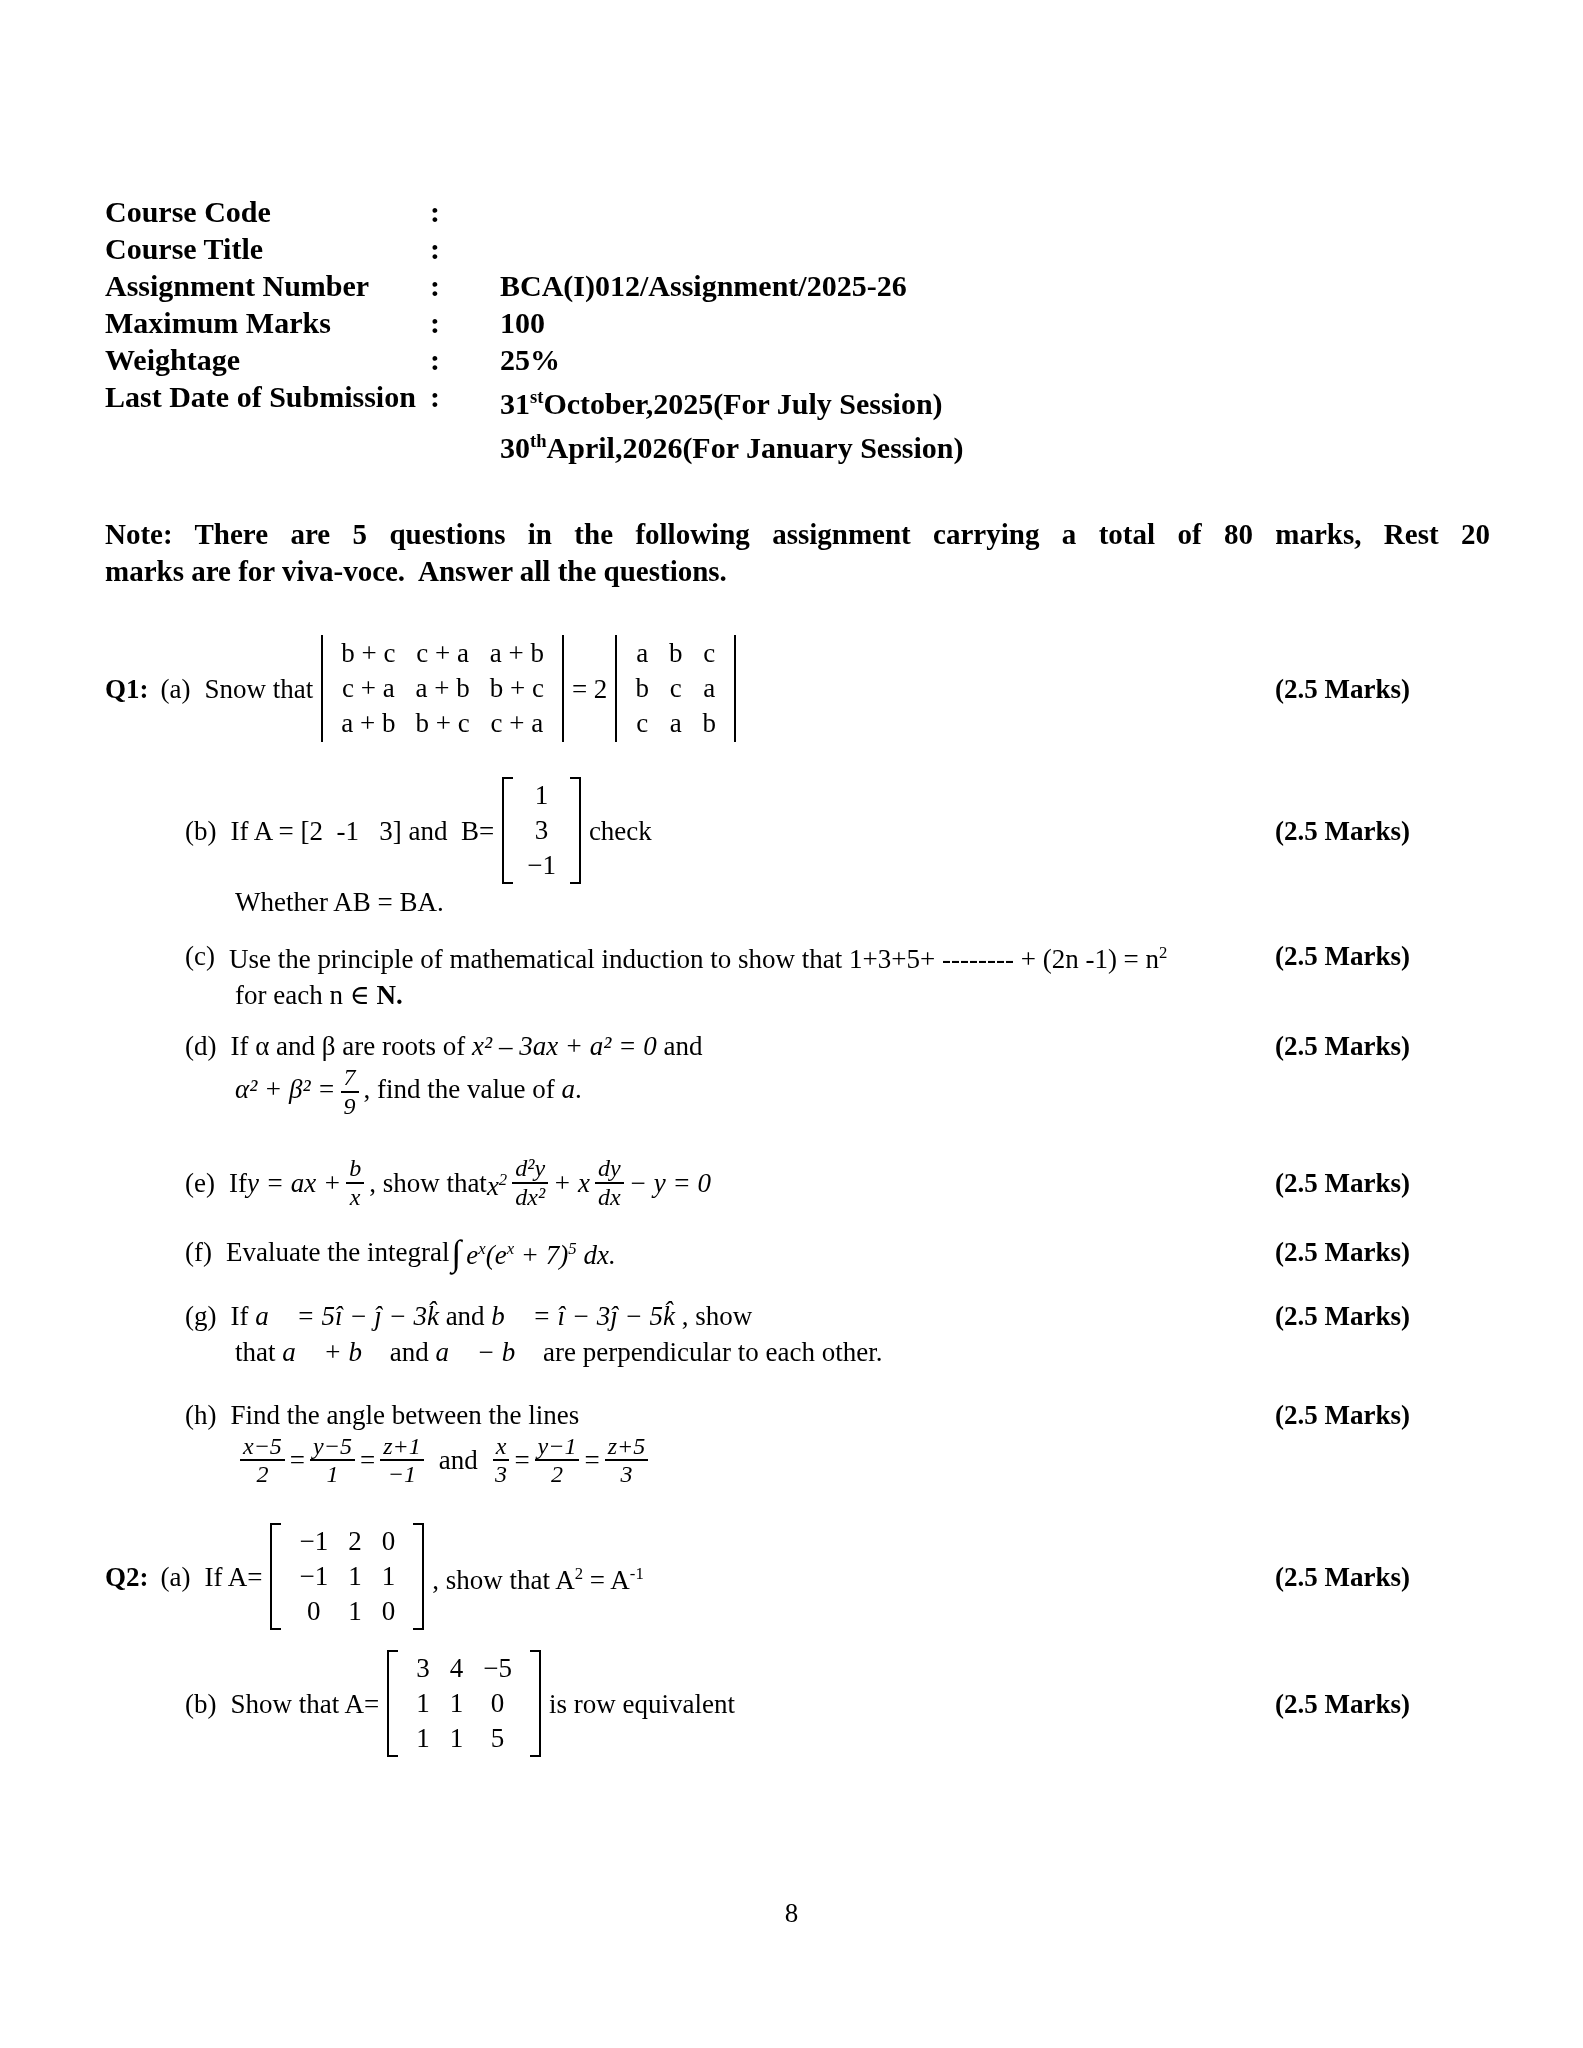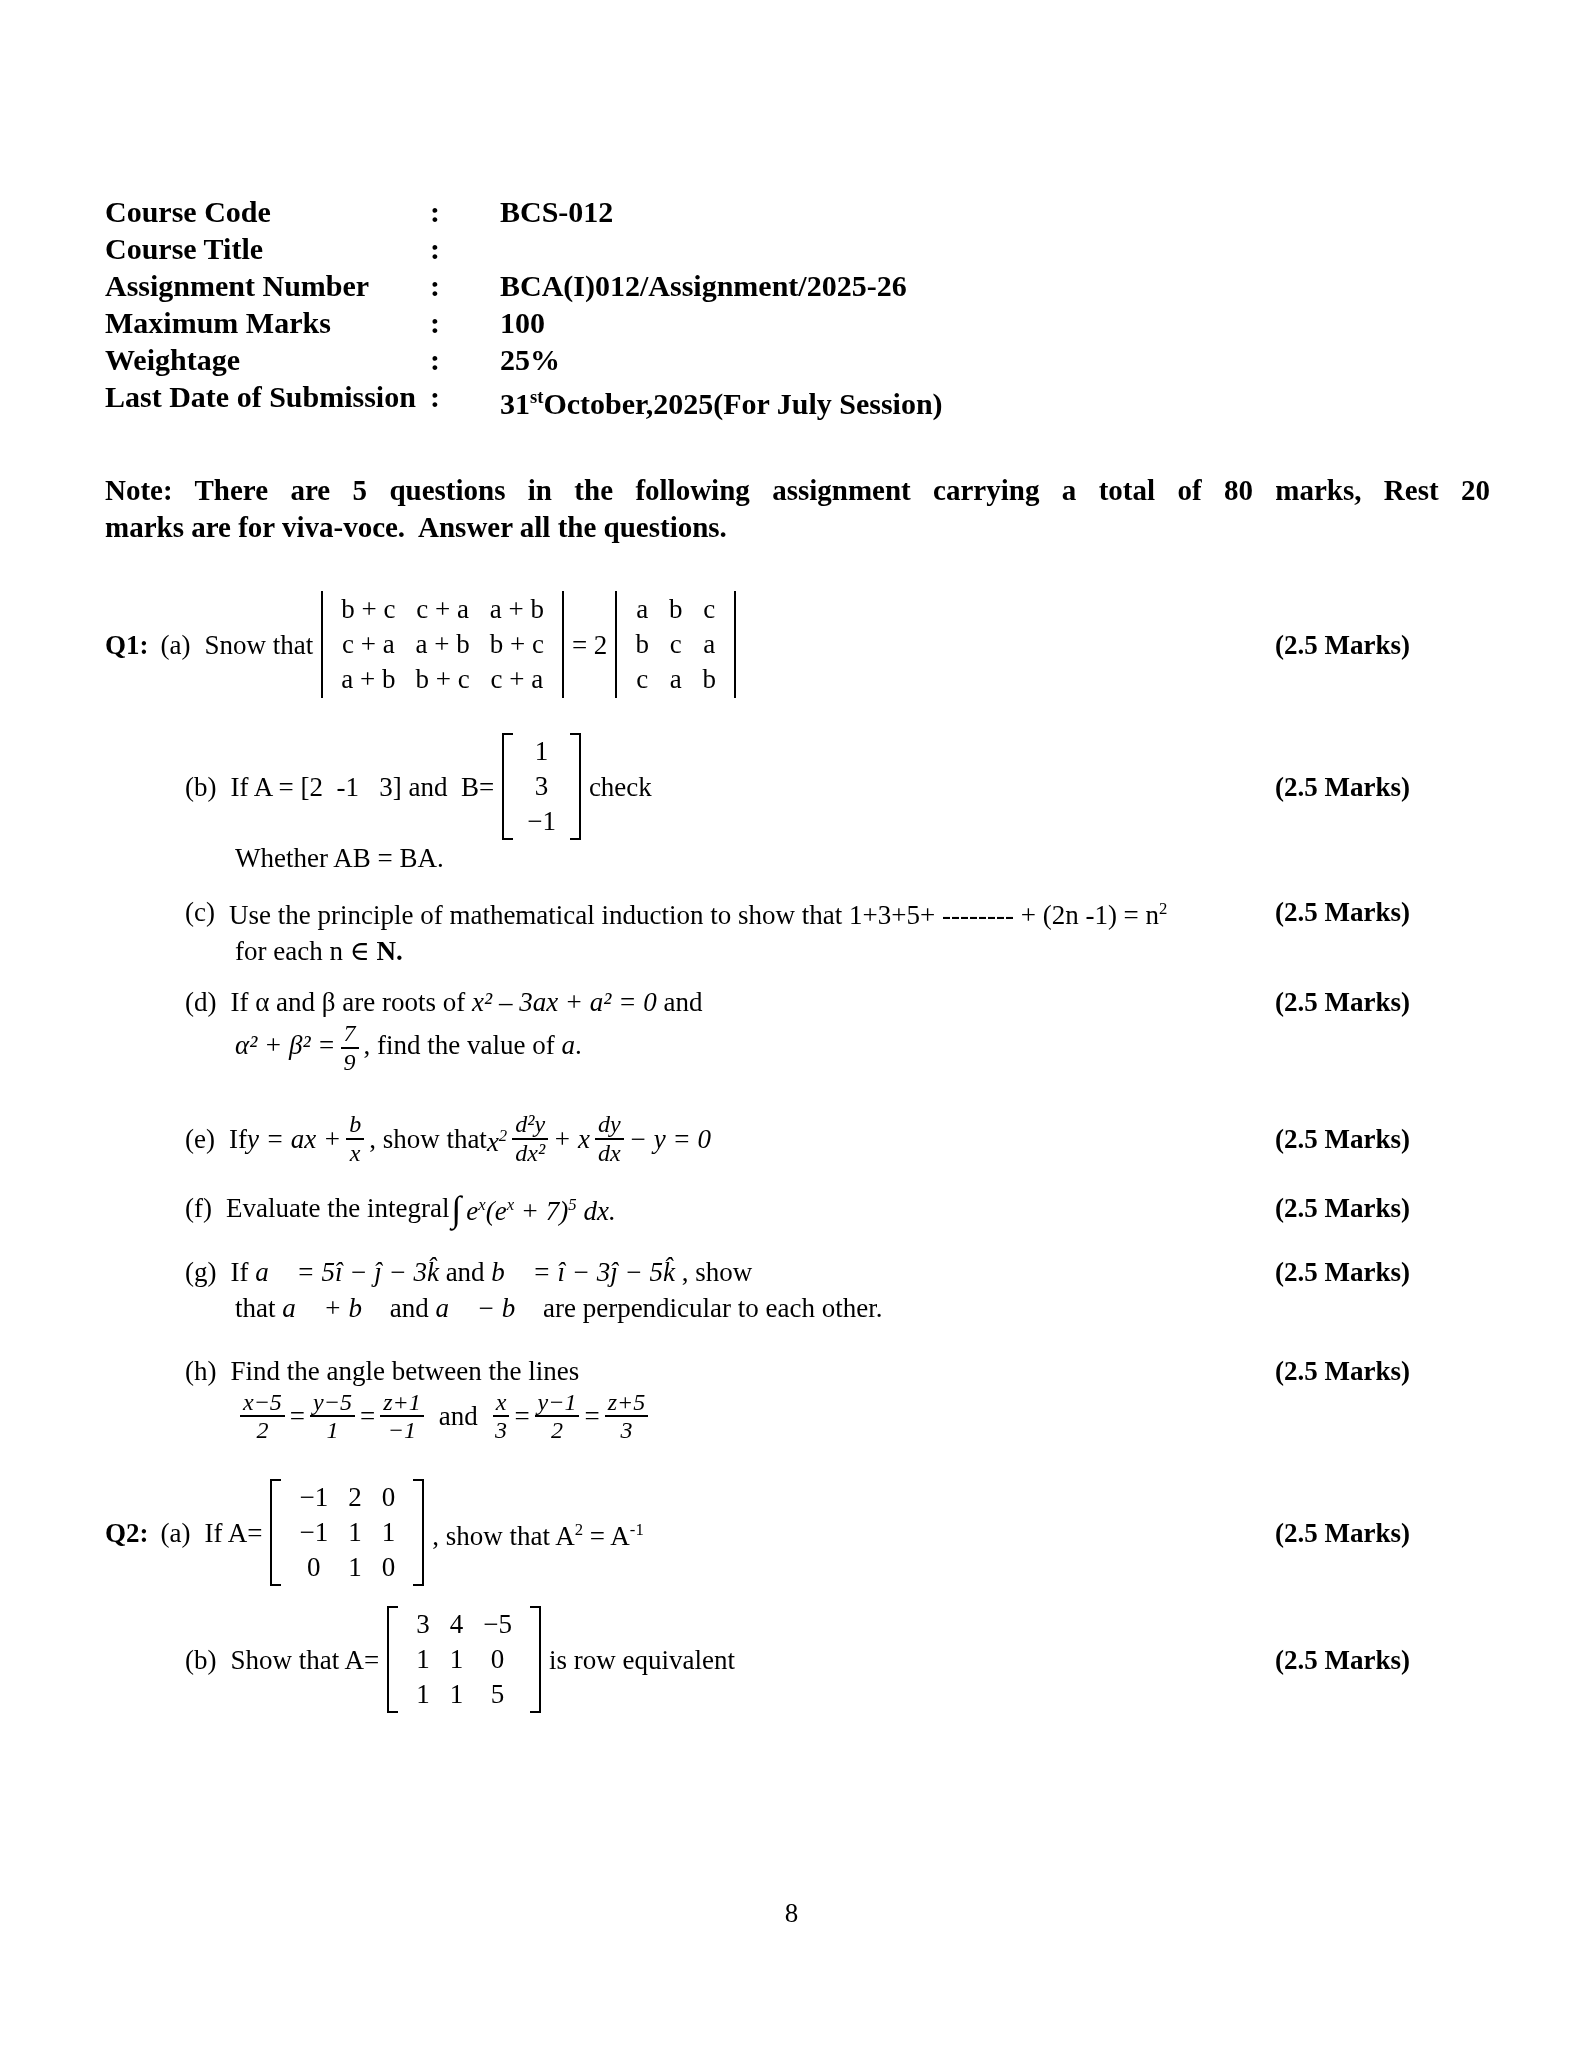--- a/index.html
+++ b/index.html
@@ -52,21 +52,20 @@
 </head>
 <body>
 
 <div class="page">
   <div class="content">
 
     <div class="header-block">
       <div class="hrow">
         <span>Course Code</span>
         <span>:</span>
-        <span class="hval">BCS-012</span>
       </div>
       <div class="hrow">
         <span>Course Title</span>
         <span>:</span>
       </div>
       <div class="hrow">
         <span>Assignment Number</span>
         <span>:</span>
         <span class="hval">BCA(I)012/Assignment/2025-26</span>
       </div>
@@ -77,20 +76,25 @@
       </div>
       <div class="hrow">
         <span>Weightage</span>
         <span>:</span>
         <span class="hval">25%</span>
       </div>
       <div class="hrow">
         <span>Last Date of Submission</span>
         <span>:</span>
         <span class="hval"><span>31</span><sup>st</sup><span>October,2025(For July Session)</span></span>
+      </div>
+      <div class="hrow">
+        <span></span>
+        <span></span>
+        <span class="hval"><span>30</span><sup>th</sup><span>April,2026(For January Session)</span></span>
       </div>
     </div>
 
     <div class="note">
       <div class="note-l1">Note: There are 5 questions in the following assignment carrying a total of 80 marks, Rest 20</div>
       <div class="pre">marks are for viva-voce.  Answer all the questions.</div>
     </div>
 
     <div class="q mt45">
       <div class="qrow">

